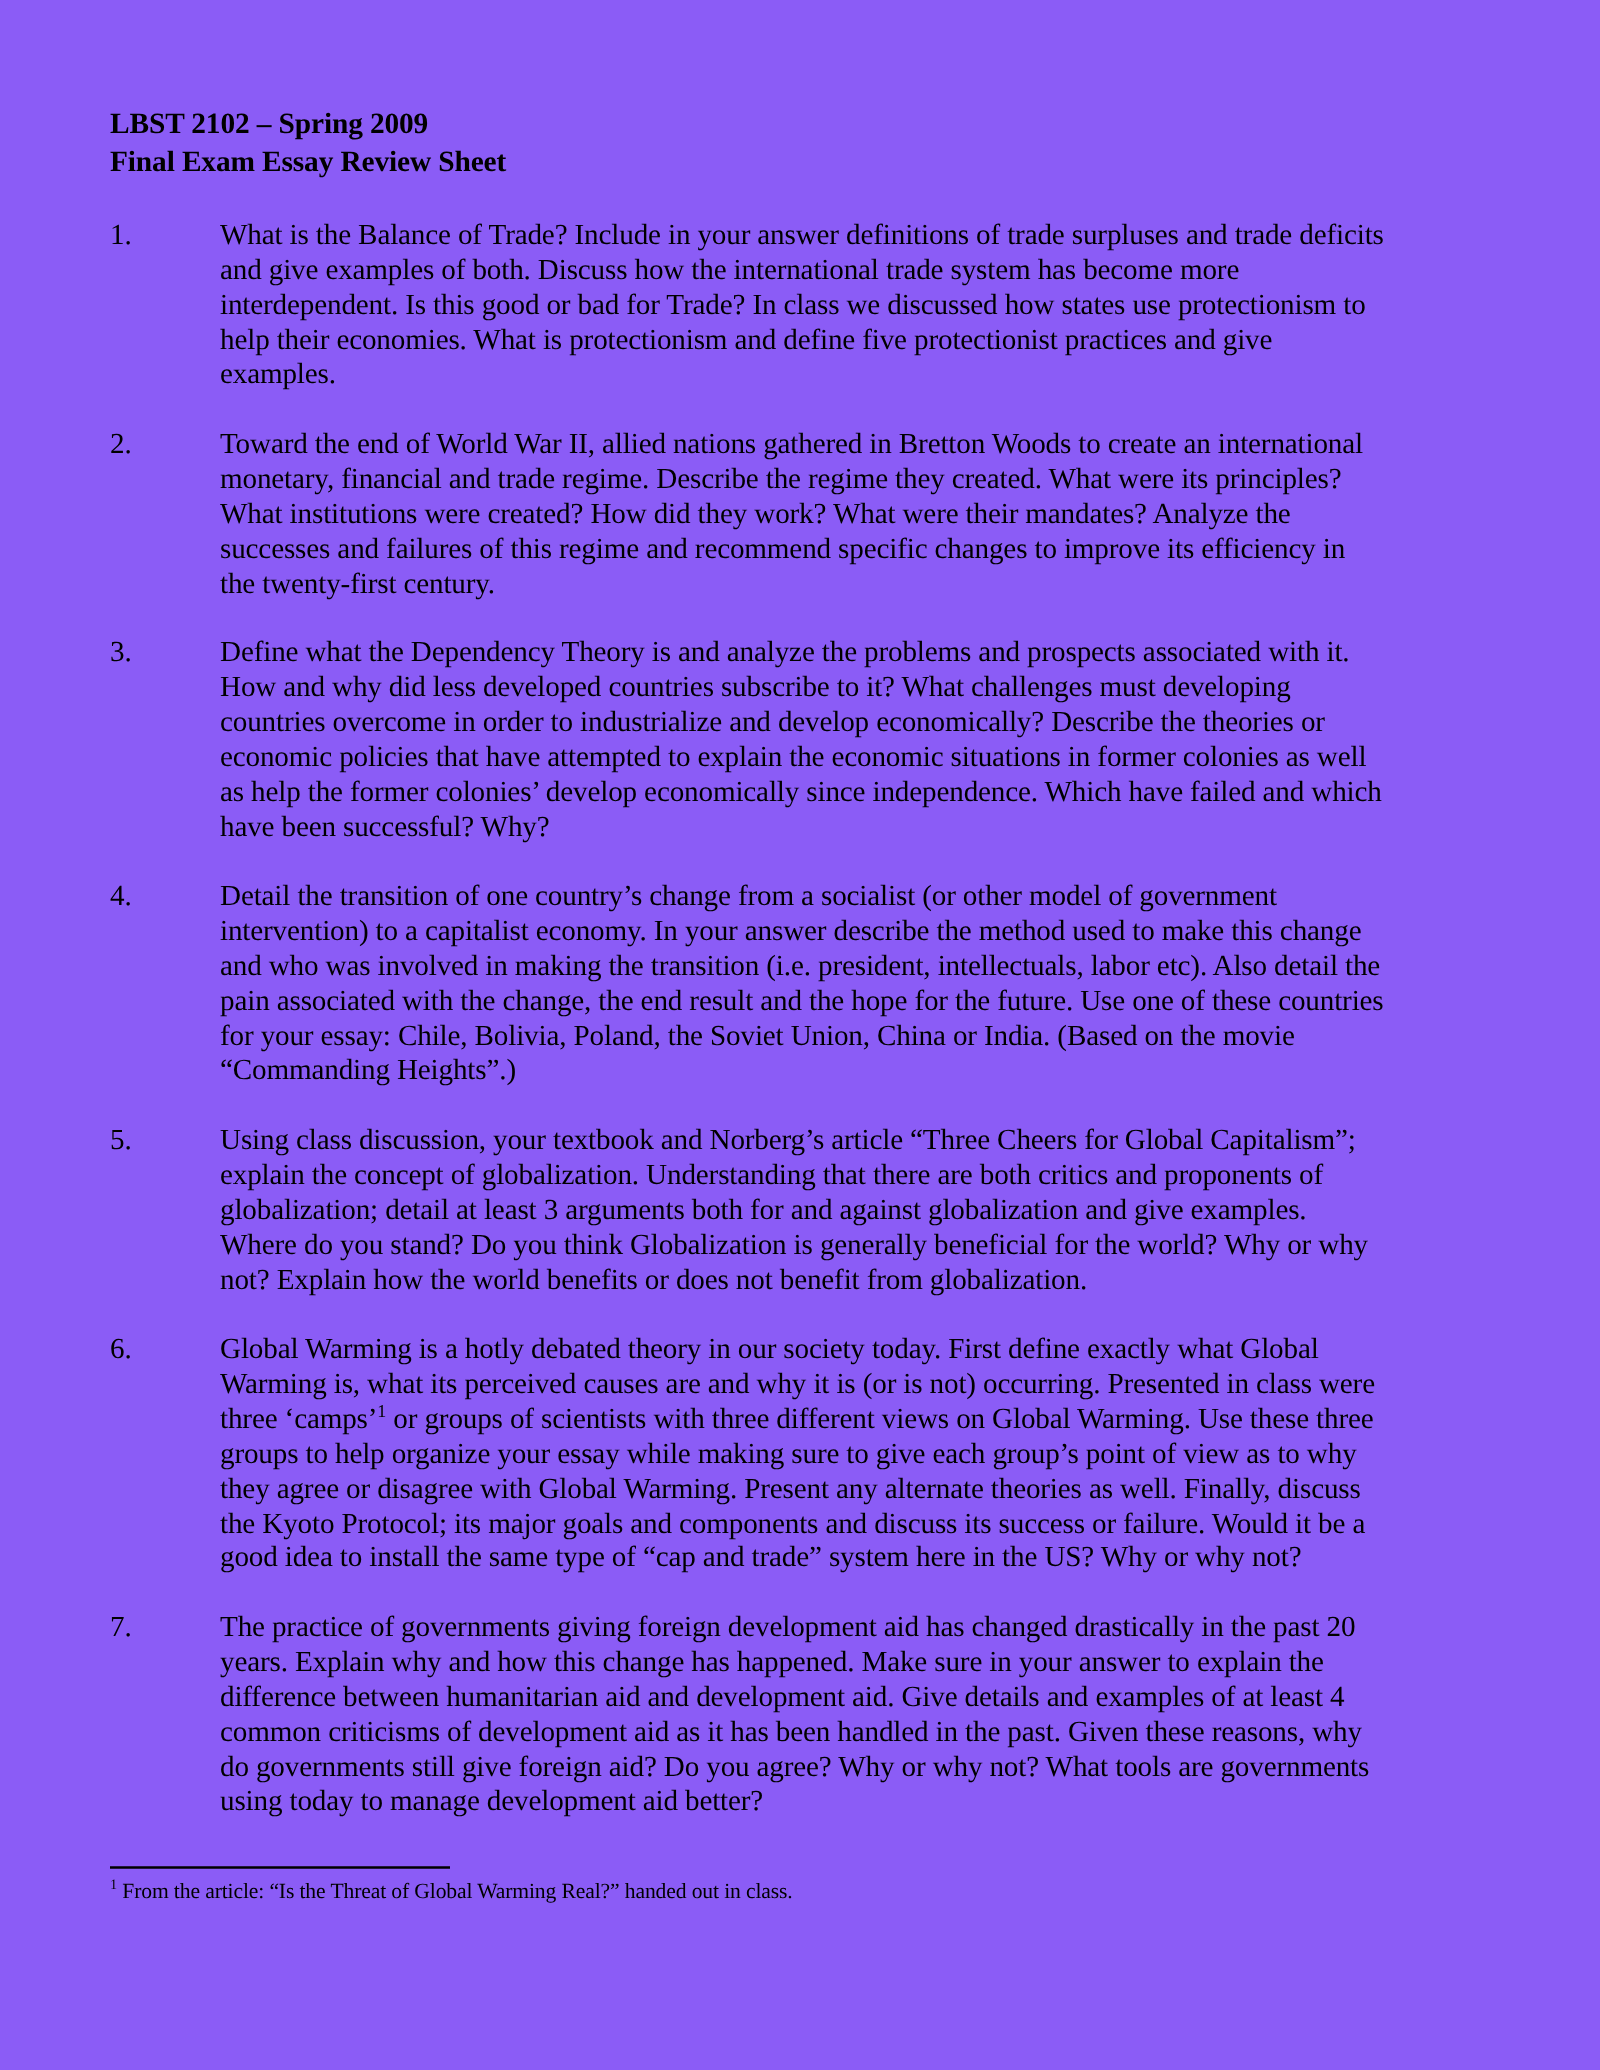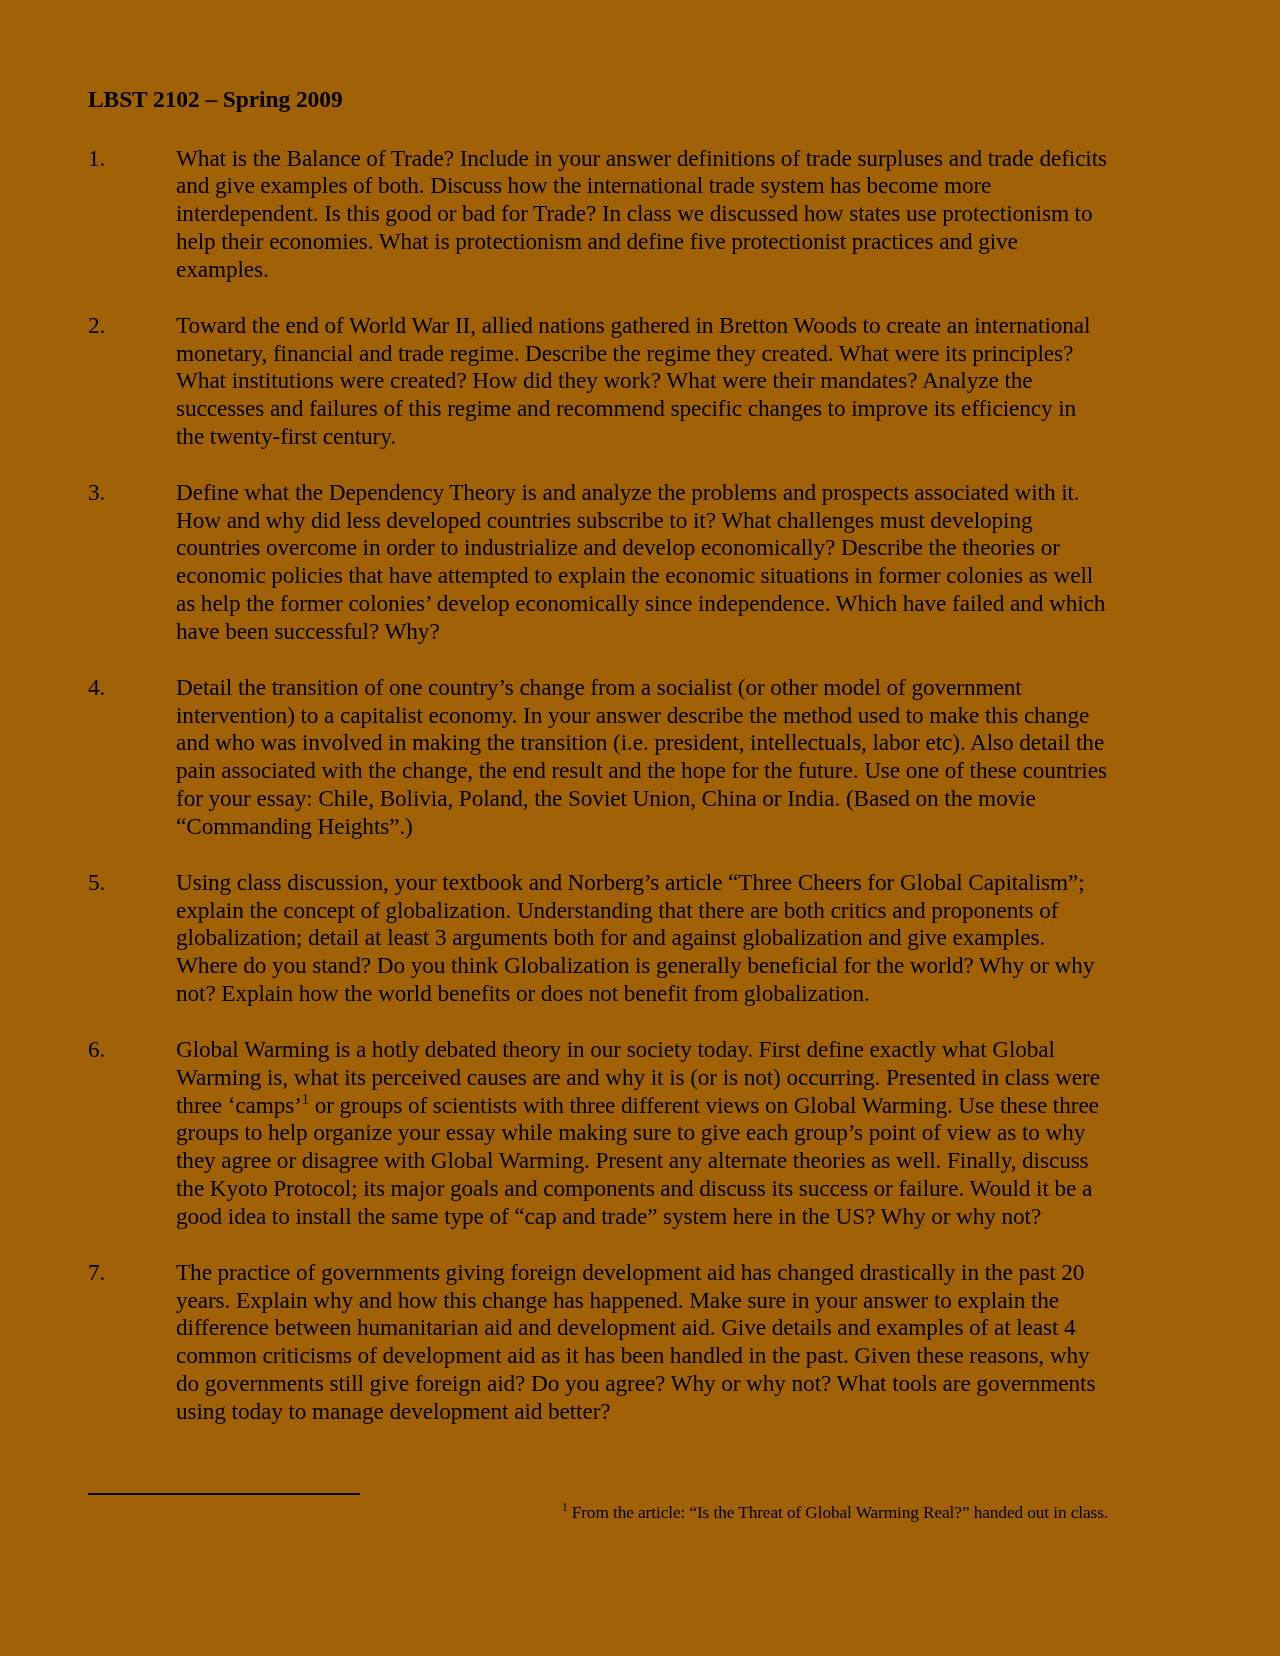--- a/index.html
+++ b/index.html
@@ -10,21 +10,21 @@
   }
   body {
     font-family: "Liberation Serif", "DejaVu Serif", serif;
     color: #000000;
   }
   .page {
     position: relative;
     width: 1280px;
     height: 1656px;
     margin: 0 auto;
-    background: #a16207;
+    background: #8b5cf6;
     box-sizing: border-box;
     overflow: hidden;
   }
   .content {
     position: absolute;
     left: 88px;
     top: 84px;
     width: 1020px;
   }
   .doc-header {
@@ -70,21 +70,20 @@
   sup.fn-ref {
     font-size: 0.62em;
     vertical-align: super;
     line-height: 0;
   }
   .footnote-area {
     position: absolute;
     left: 88px;
     top: 1493px;
     width: 1020px;
-    text-align: right;
   }
   .fn-rule {
     width: 272px;
     height: 0;
     border-top: 2px solid #000;
     margin: 0 0 7px 0;
   }
   .fn-text {
     font-size: 17.3px;
     line-height: 1.25;
@@ -98,20 +97,21 @@
 </style>
 </head>
 <body>
 
 <div class="page">
 
   <div class="content">
 
     <div class="doc-header">
       <span class="hline">LBST 2102 – Spring 2009</span>
+      <span class="hline">Final Exam Essay Review Sheet</span>
     </div>
 
     <ol class="questions">
 
       <li>
         <span class="q-num">1.</span>
         <span class="q-text">What is the Balance of Trade?  Include in your answer definitions of trade surpluses and trade deficits and give examples of both.  Discuss how the international trade system has become more interdependent.  Is this good or bad for Trade?  In class we discussed how states use protectionism to help their economies.  What is protectionism and define five protectionist practices and give examples.</span>
       </li>
 
       <li>

